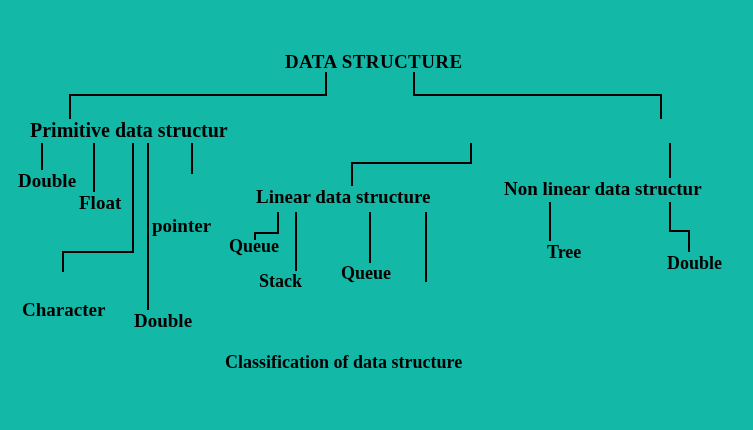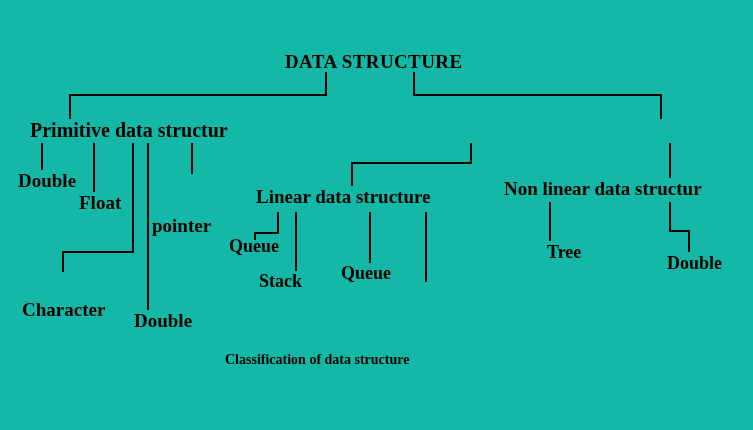--- a/index.html
+++ b/index.html
@@ -20,21 +20,21 @@
     position: absolute;
     white-space: nowrap;
     font-weight: bold;
     color: #000000;
     line-height: 1;
   }
   .lvl0 { font-size: 19px; letter-spacing: 0.4px; }
   .lvl1 { font-size: 20px; }
   .lvl2 { font-size: 19px; }
   .lvl3 { font-size: 18px; }
-  .caption { font-size: 14px; }
+  .caption { font-size: 18px; }
   svg.wires {
     position: absolute;
     left: 0;
     top: 0;
     width: 753px;
     height: 430px;
     pointer-events: none;
   }
   svg.wires path, svg.wires line {
     stroke: #000000;

